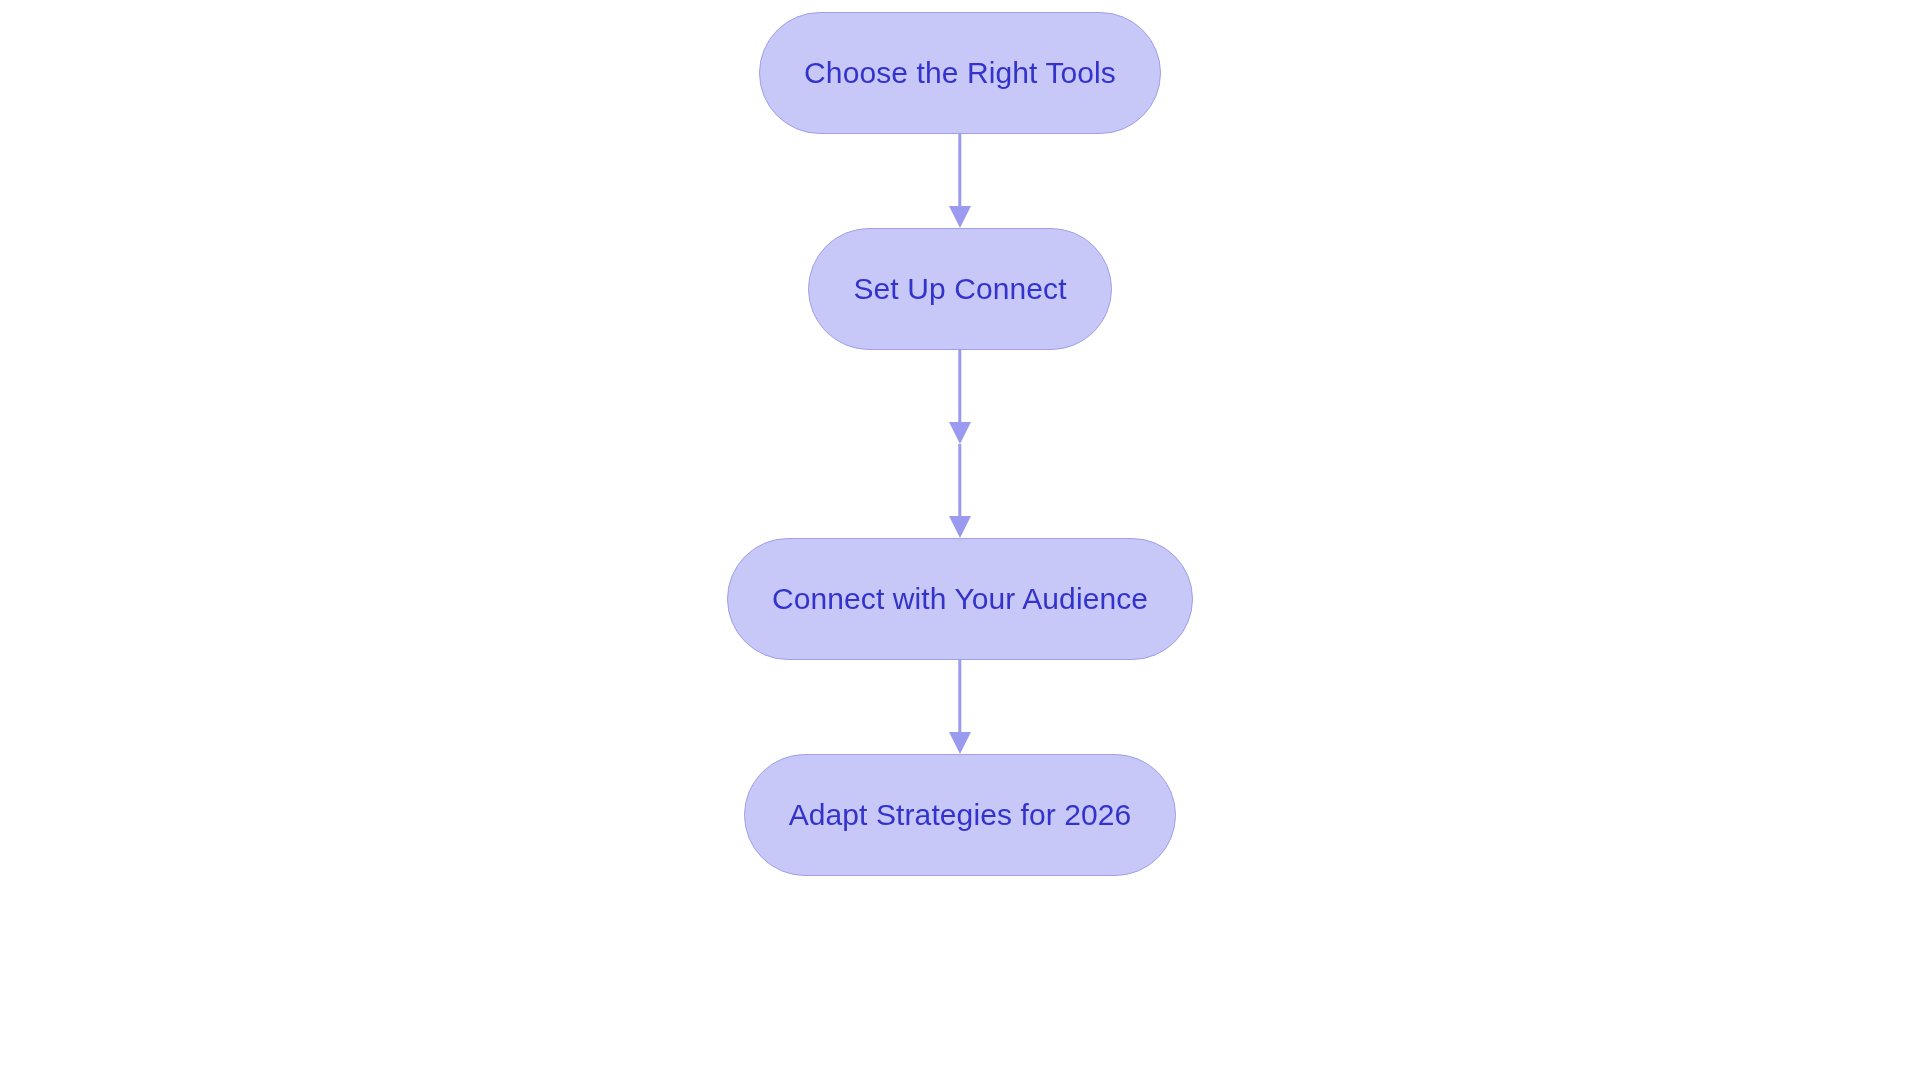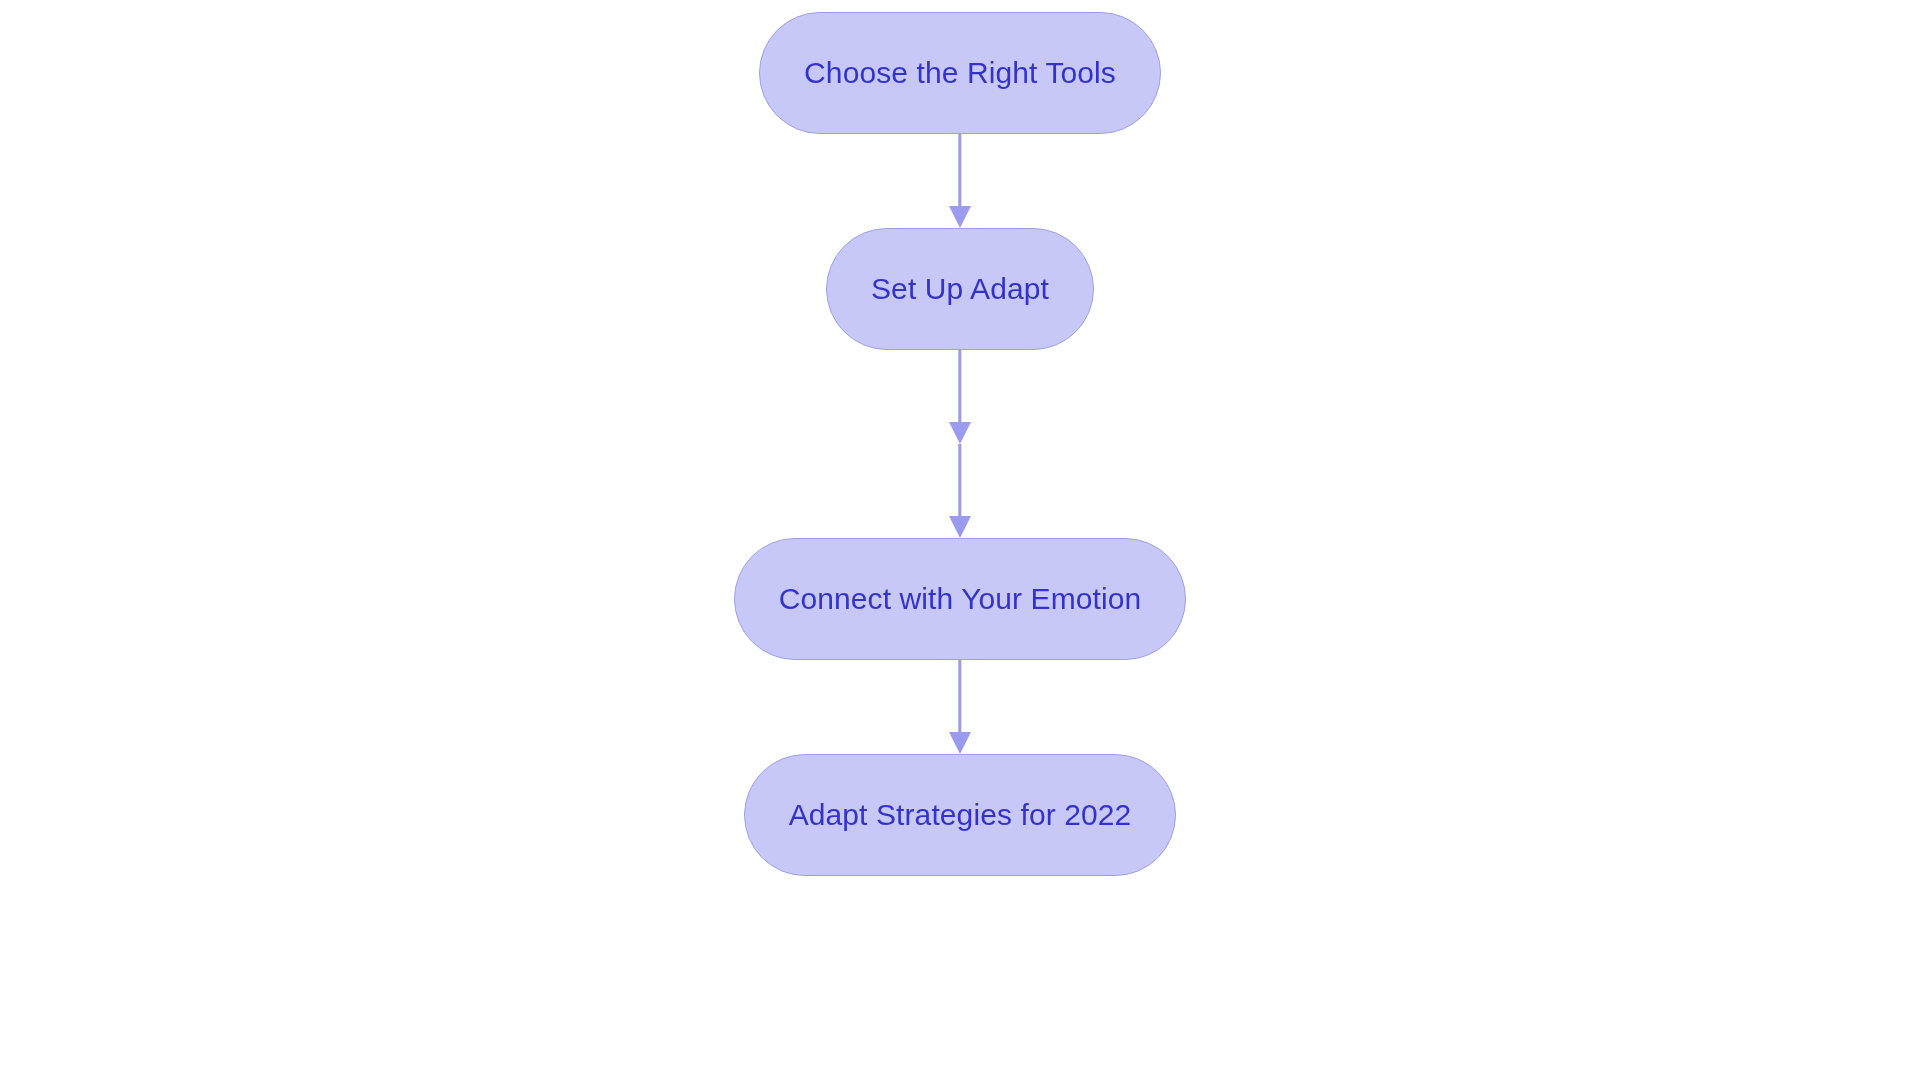--- a/index.html
+++ b/index.html
@@ -99,41 +99,41 @@
     <div class="node">
       <span class="node-label">Choose the Right Tools</span>
     </div>
 
     <div class="connector">
       <div class="shaft"></div>
       <div class="head"></div>
     </div>
 
     <div class="node">
-      <span class="node-label">Set Up Adapt</span>
+      <span class="node-label">Set Up Connect</span>
     </div>
 
     <div class="connector">
       <div class="shaft"></div>
       <div class="head"></div>
     </div>
 
 
     <div class="connector">
       <div class="shaft"></div>
       <div class="head"></div>
     </div>
 
     <div class="node">
-      <span class="node-label">Connect with Your Emotion</span>
+      <span class="node-label">Connect with Your Audience</span>
     </div>
 
     <div class="connector">
       <div class="shaft"></div>
       <div class="head"></div>
     </div>
 
     <div class="node">
-      <span class="node-label">Adapt Strategies for 2022</span>
+      <span class="node-label">Adapt Strategies for 2026</span>
     </div>
 
   </div>
 </div>
 
 </body></html>

